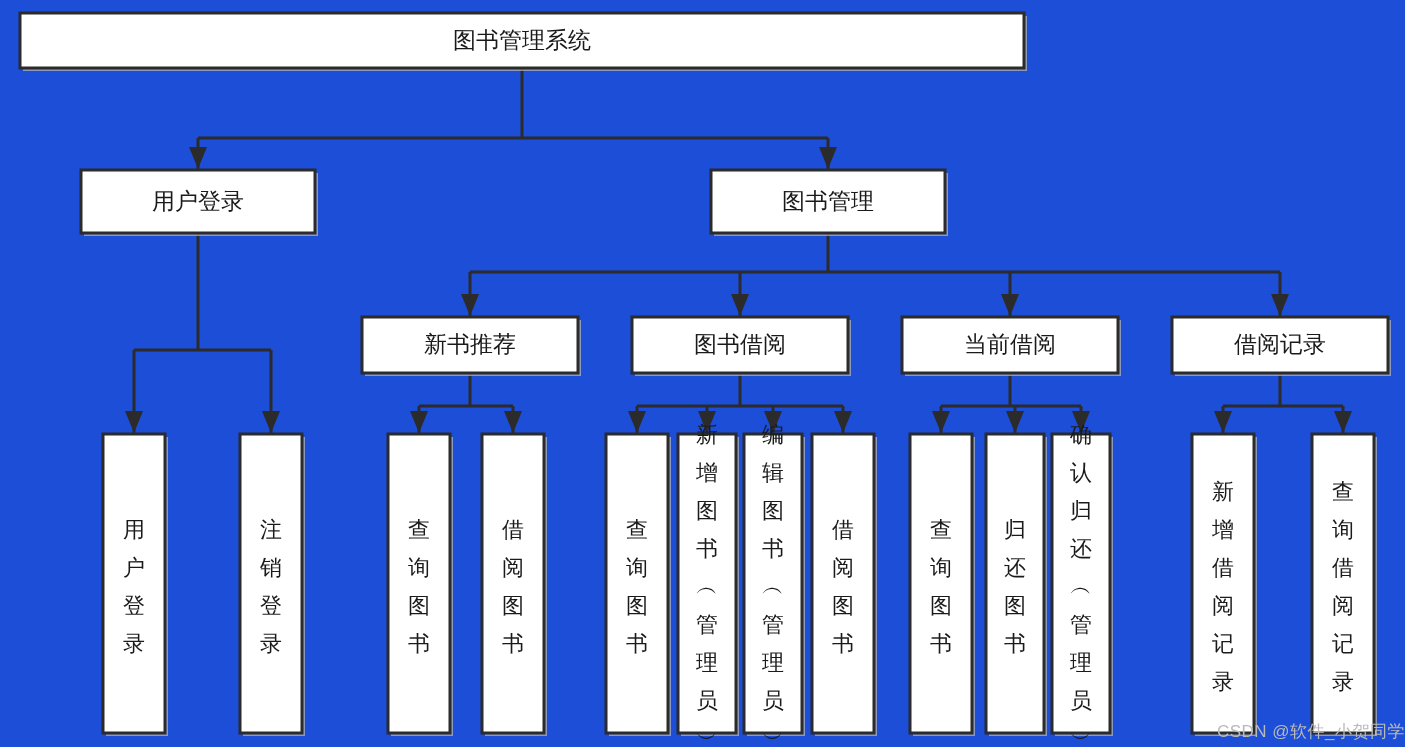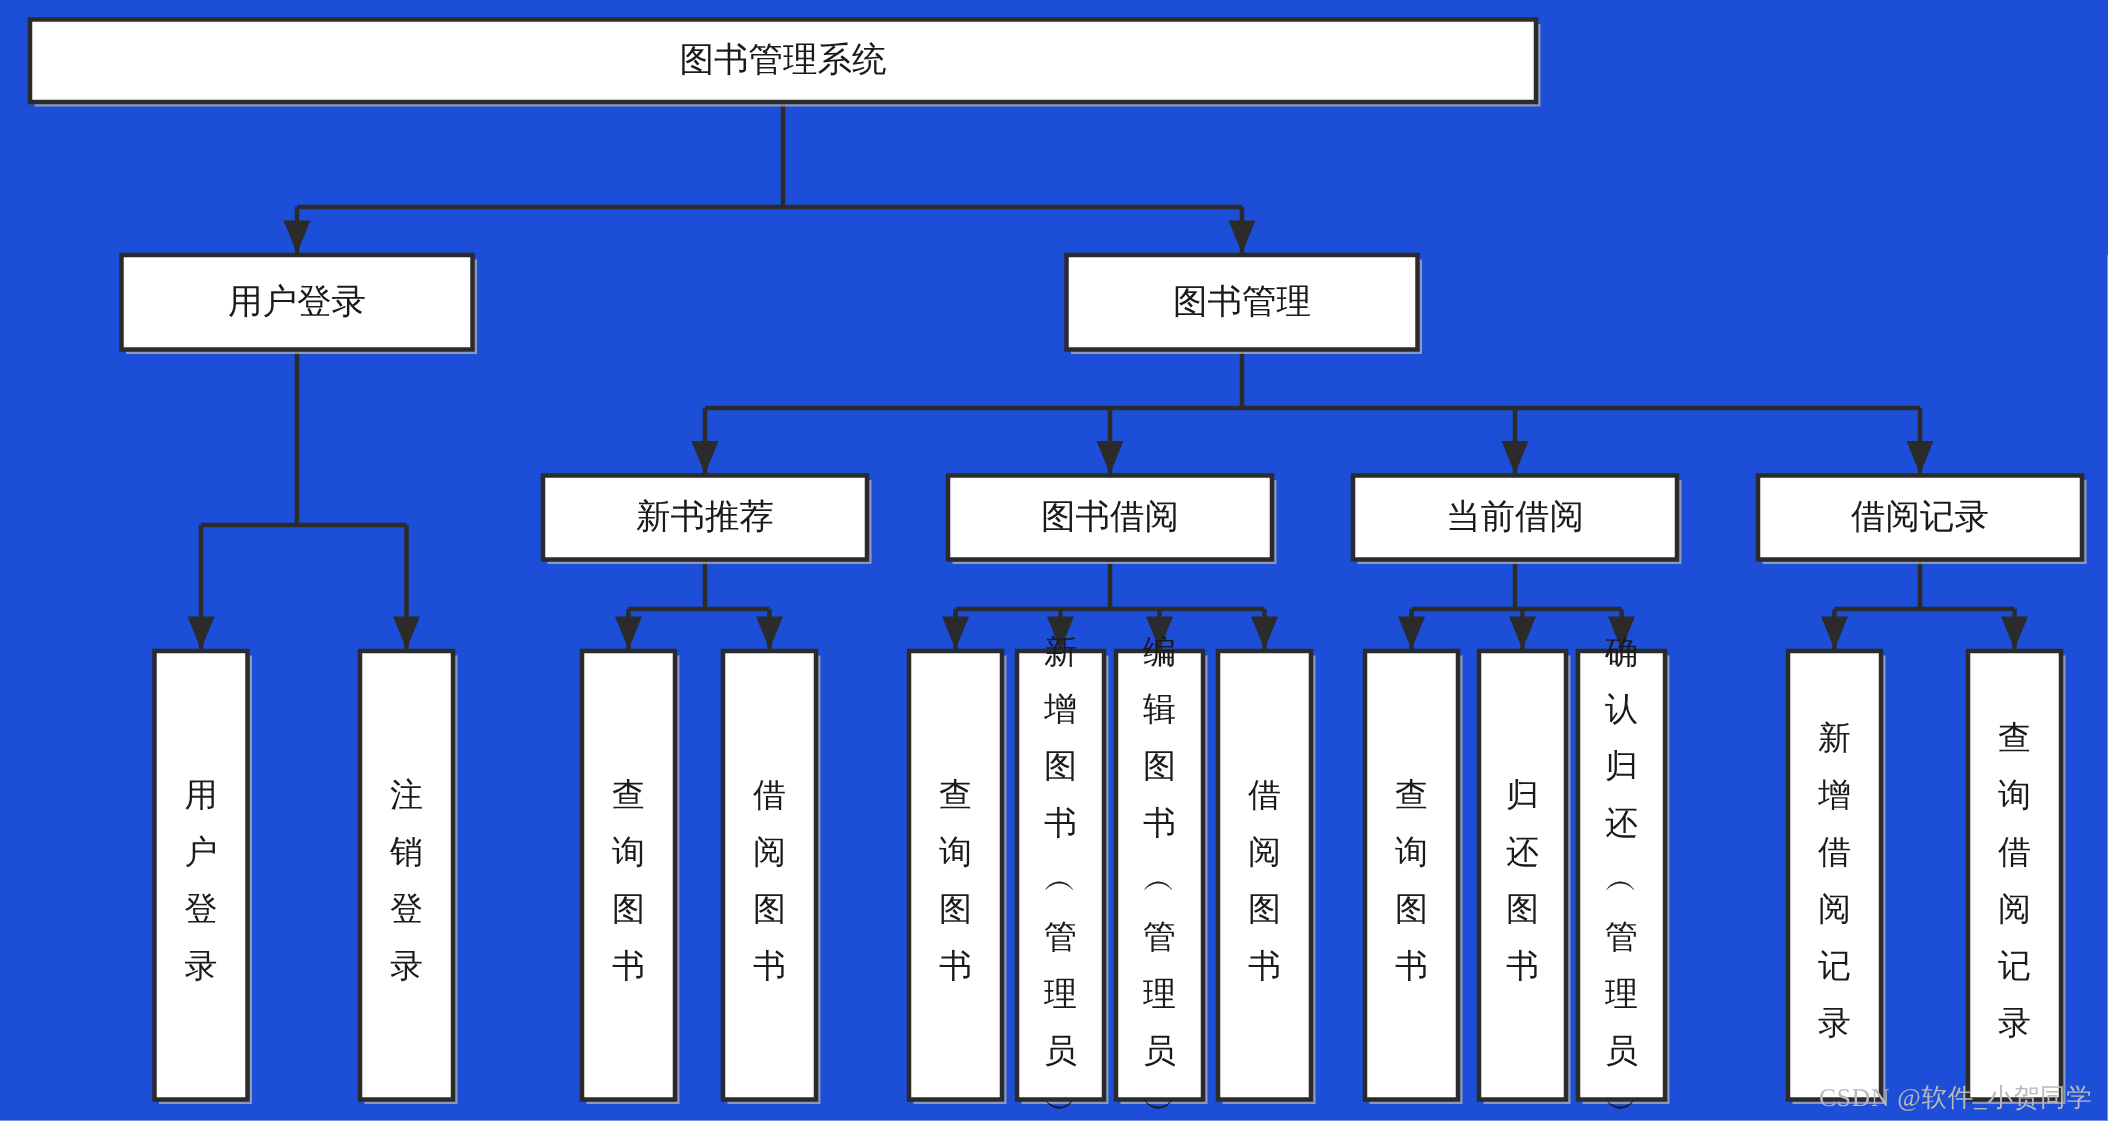--- a/index.html
+++ b/index.html
@@ -52,23 +52,23 @@
     dominant-baseline: middle;
   }
   .node-label-v {
     font-family: "Liberation Sans", "DejaVu Sans", sans-serif;
     font-size: 22px;
     fill: #1a1a1a;
     text-anchor: middle;
   }
   .watermark {
     position: absolute;
-    right: 10px;
+    right: 0;
     bottom: 4px;
-    font-family: Liberation Serif, serif;
+    font-family: Liberation Sans, sans-serif;
     font-size: 17px;
     color: #b9b9b9;
     white-space: nowrap;
     letter-spacing: 0.5px;
   }
 </style>
 </head>
 <body>
 
 <div id="diagram-root">

